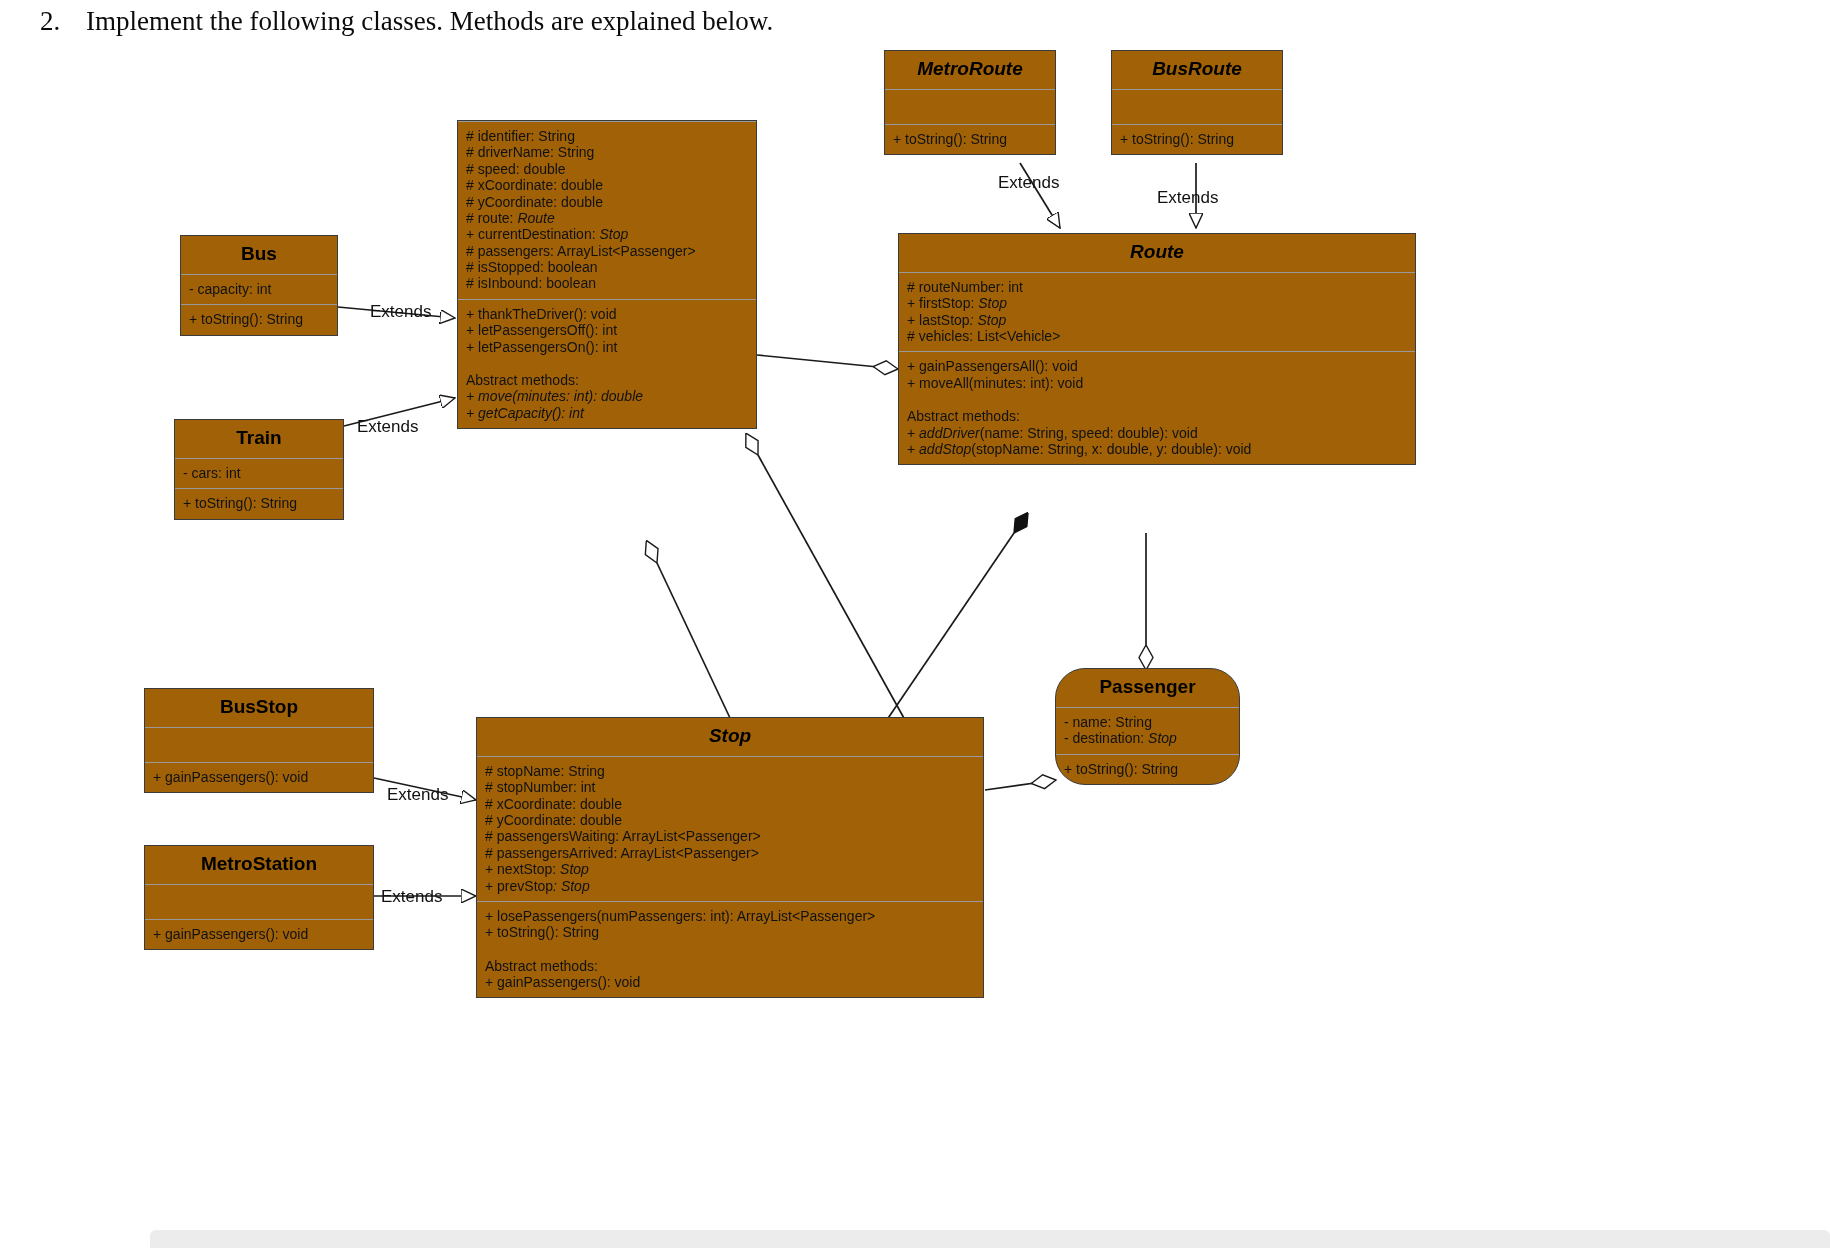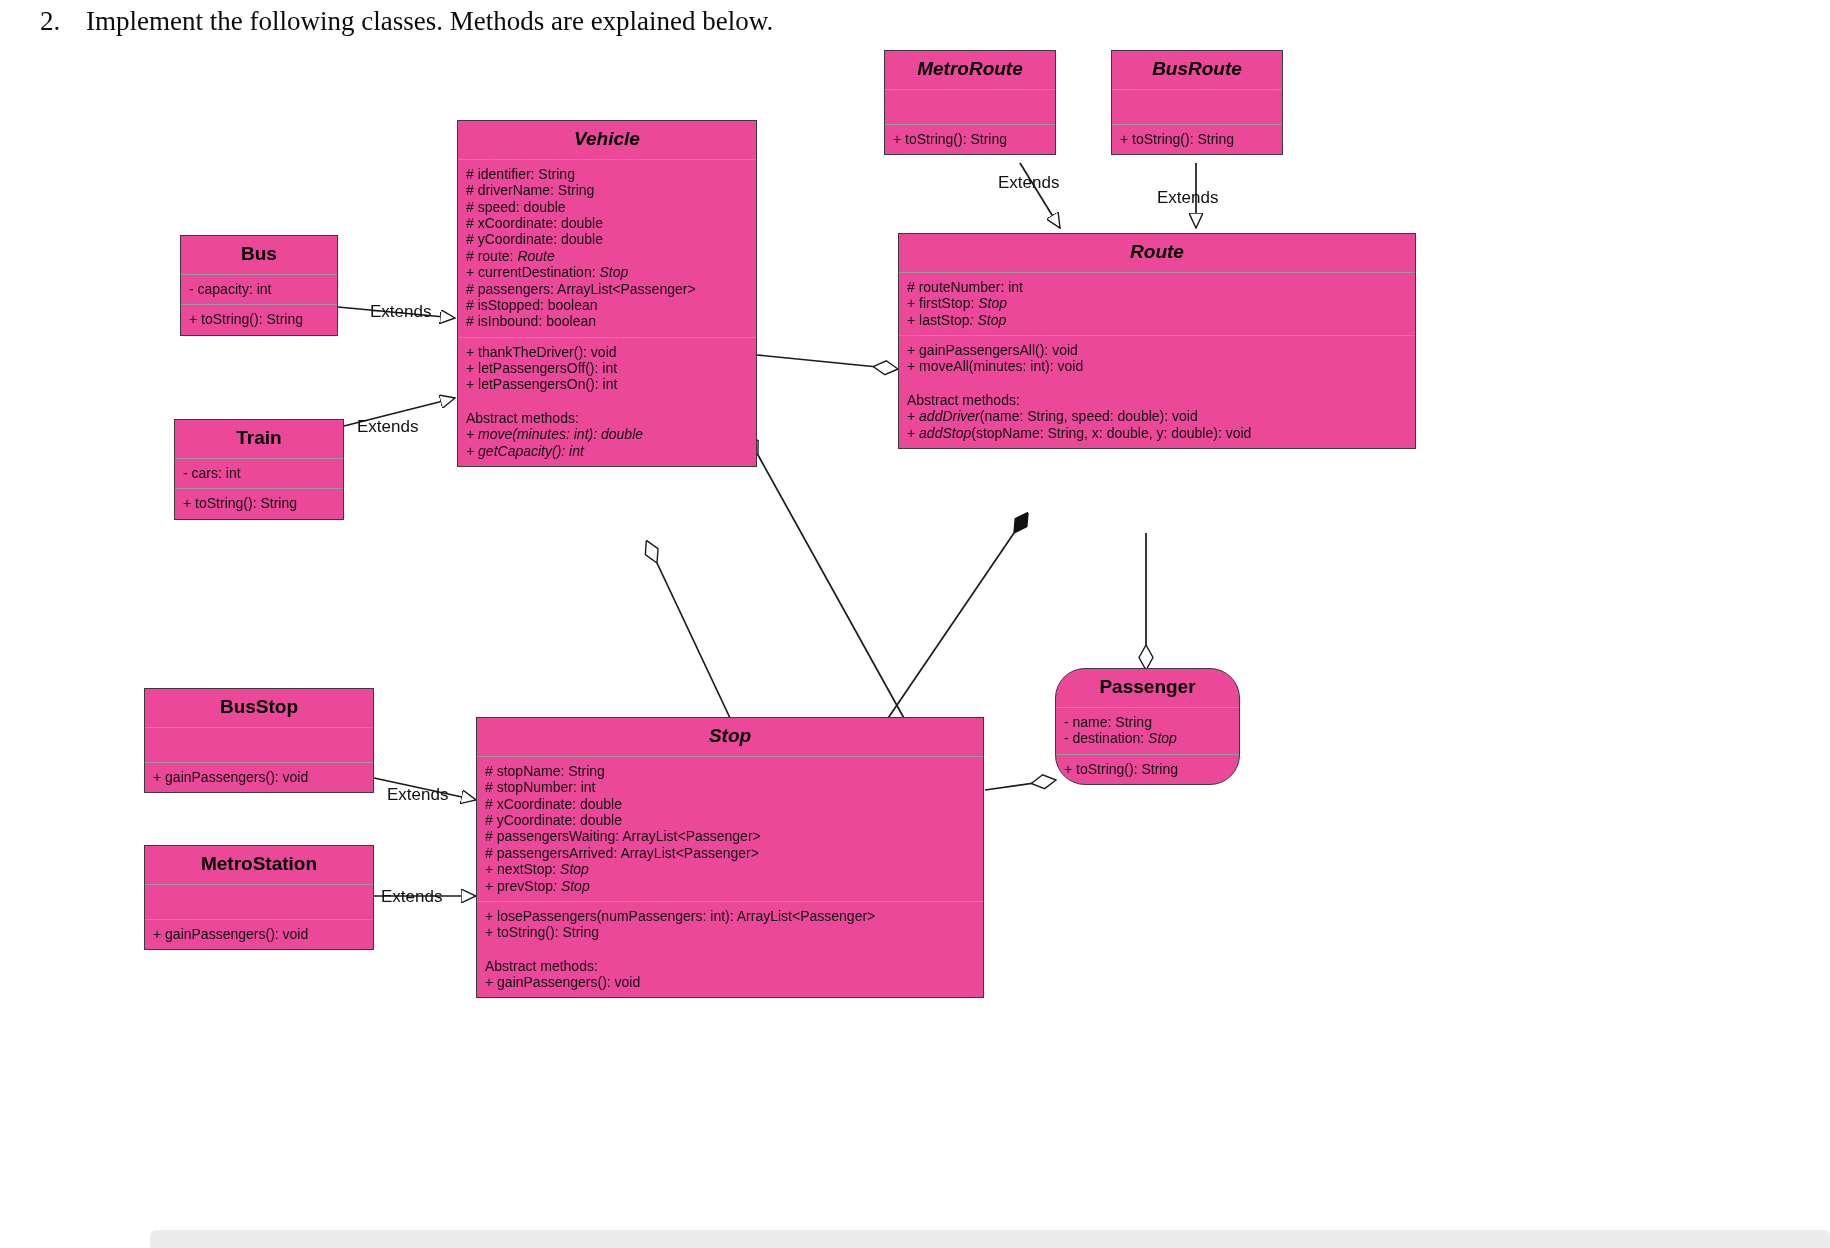--- a/index.html
+++ b/index.html
@@ -31,21 +31,21 @@
   }
   .heading .num {
     display: inline-block;
     width: 46px;
   }
   
   .uml {
     position: absolute;
     box-sizing: border-box;
     border: 1.6px solid #3b3b3b;
-    background: #ec4899;
+    background: #a16207;
     z-index: 5;
   }
   .uml .title {
     text-align: center;
     font-size: 19px;
     font-weight: bold;
     padding: 8px 6px 9px 6px;
     line-height: 1.1;
     color: #000;
   }
@@ -172,21 +172,20 @@
 
   <div class="uml" style="left:1111px; top:50px; width:172px;">
     <div class="title abstract">BusRoute</div>
     <div class="sec empty"></div>
     <div class="sec">
       <div class="row">+ toString(): String</div>
     </div>
   </div>
 
   <div class="uml" style="left:457px; top:120px; width:300px;">
-    <div class="title abstract">Vehicle</div>
     <div class="sec">
       <div class="row"># identifier: String</div>
       <div class="row"># driverName: String</div>
       <div class="row"># speed: double</div>
       <div class="row"># xCoordinate: double</div>
       <div class="row"># yCoordinate: double</div>
       <div class="row"># route: <em style="font-style:italic">Route</em></div>
       <div class="row">+ currentDestination: <em style="font-style:italic">Stop</em></div>
       <div class="row"># passengers: ArrayList&lt;Passenger&gt;</div>
       <div class="row"># isStopped: boolean</div>
@@ -202,20 +201,21 @@
       <div class="row" style="font-style:italic">+ getCapacity(): int</div>
     </div>
   </div>
 
   <div class="uml" style="left:898px; top:233px; width:518px;">
     <div class="title abstract">Route</div>
     <div class="sec">
       <div class="row"># routeNumber: int</div>
       <div class="row">+ firstStop: <em style="font-style:italic">Stop</em></div>
       <div class="row">+ lastStop<em style="font-style:italic">: Stop</em></div>
+      <div class="row"># vehicles: List&lt;Vehicle&gt;</div>
     </div>
     <div class="sec">
       <div class="row">+ gainPassengersAll(): void</div>
       <div class="row">+ moveAll(minutes: int): void</div>
       <div class="blank"></div>
       <div class="row">Abstract methods:</div>
       <div class="row">+ <em style="font-style:italic">addDriver</em>(name: String, speed: double): void</div>
       <div class="row">+ <em style="font-style:italic">addStop</em>(stopName: String, x: double, y: double): void</div>
     </div>
   </div>

